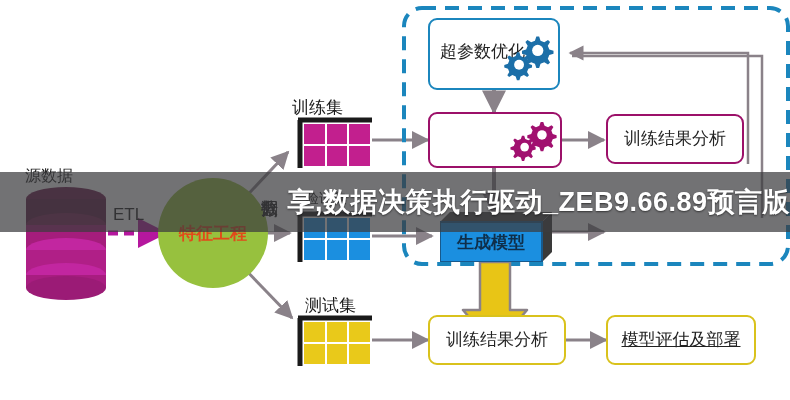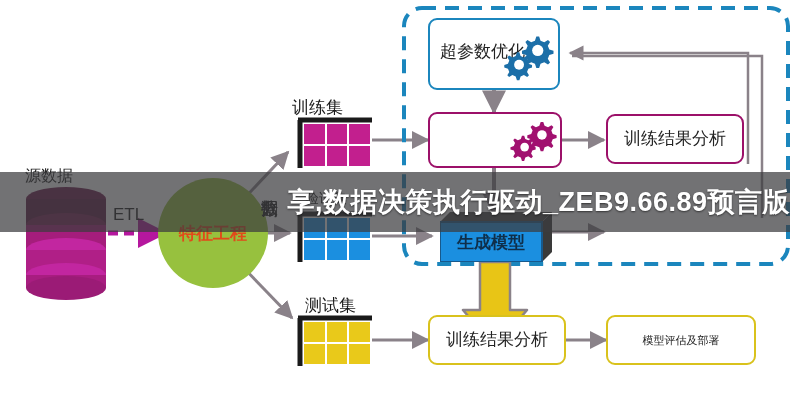--- a/index.html
+++ b/index.html
@@ -191,20 +191,20 @@
       <span style="font-size:17px;font-weight:bold;color:#0f2f4a;">生成模型</span>
     </div>
   </div>
 
 
   <div class="node rbox b-yellow" style="left:428px;top:315px;width:138px;height:50px;">
     <span style="font-size:17px;">训练结果分析</span>
   </div>
 
   <div class="node rbox b-yellow" style="left:606px;top:315px;width:150px;height:50px;">
-    <span style="font-size:11px;">模型评估及部署</span>
+    <span style="font-size:17px;text-decoration:underline;">模型评估及部署</span>
   </div>
 
   <div class="banner" style="top:172px;height:60px;">
     <span class="banner-text" style="font-size:27px;">享,数据决策执行驱动_ZEB9.66.89预言版</span>
   </div>
 
 </div>
 
 </body></html>

